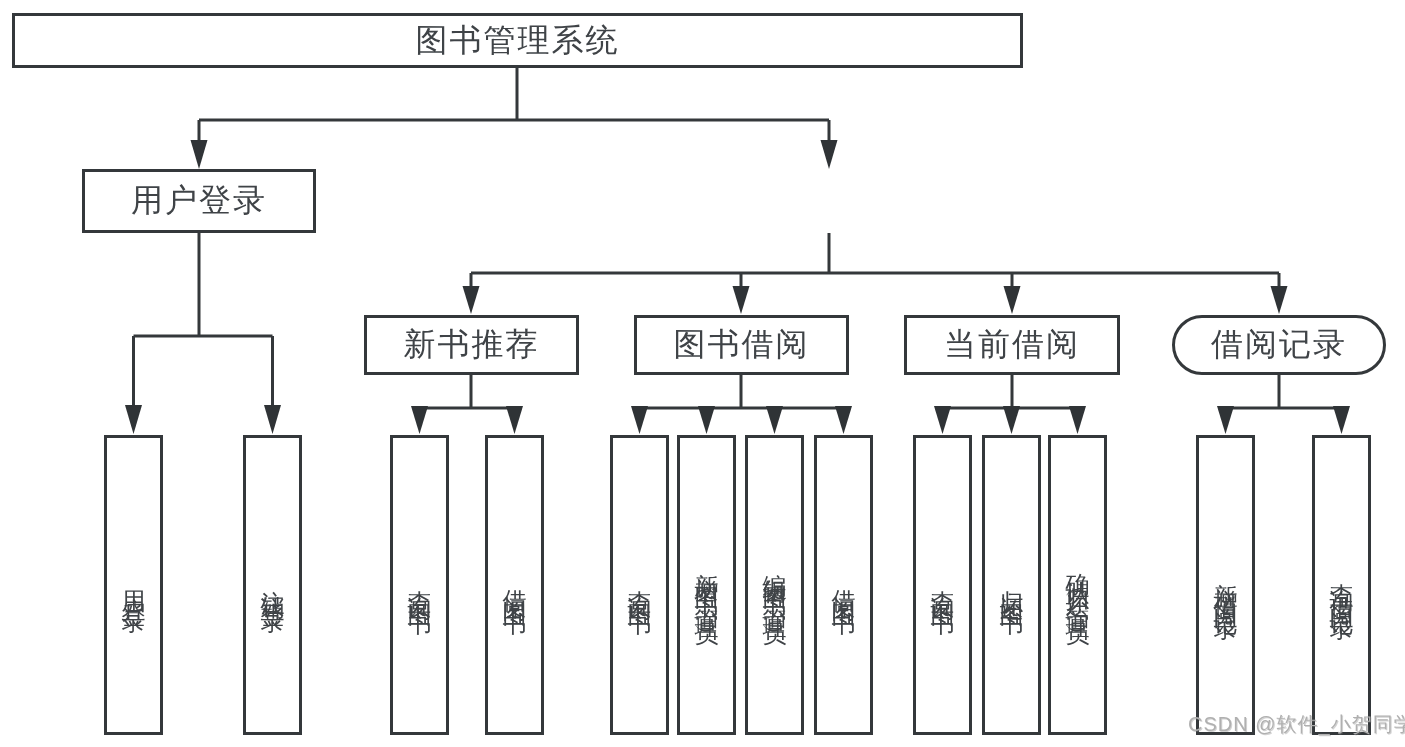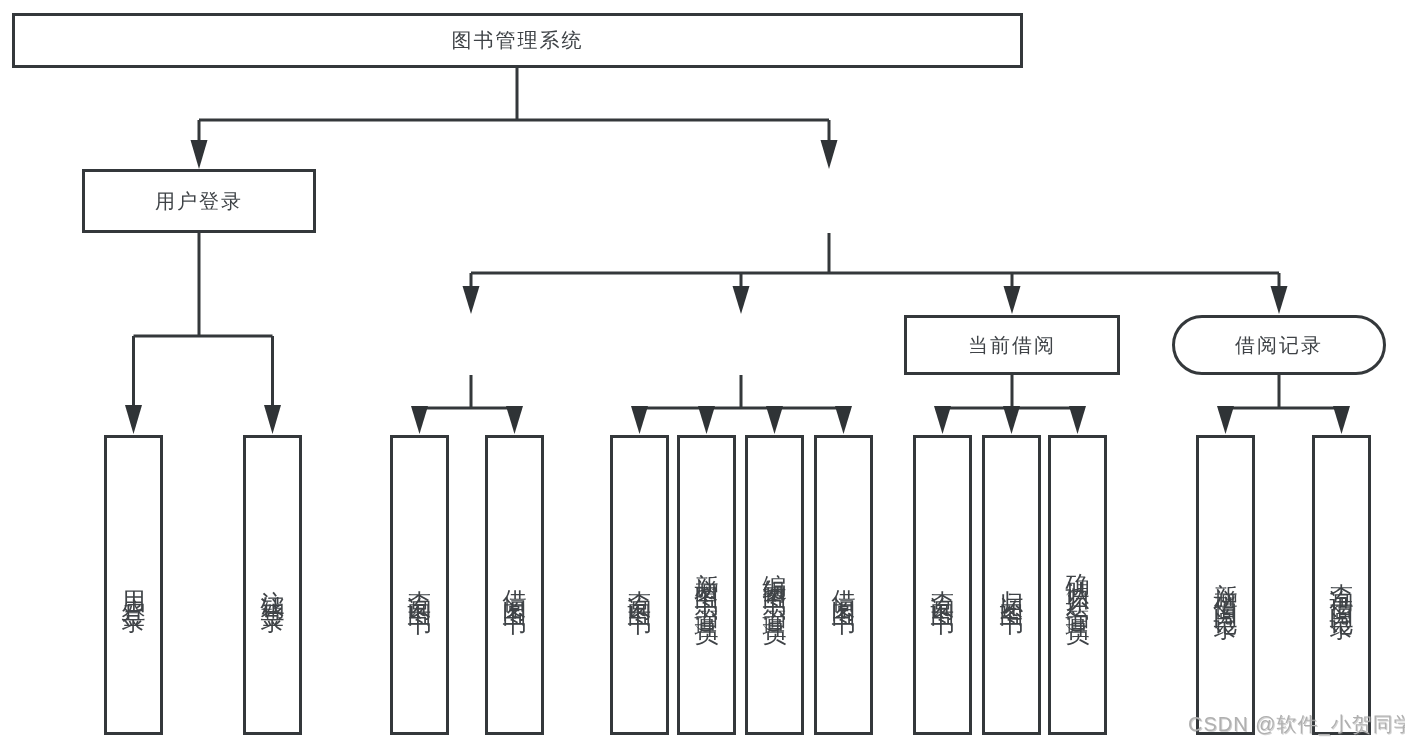--- a/index.html
+++ b/index.html
@@ -17,21 +17,21 @@
     z-index: 0;
   }
   .hbox {
     position: absolute;
     box-sizing: border-box;
     border: 3px solid #34383b;
     background: #ffffff;
     display: flex;
     align-items: center;
     justify-content: center;
-    font-size: 20px;
+    font-size: 32px;
     letter-spacing: 2px;
     color: #3f4347;
     z-index: 1;
     white-space: nowrap;
   }
   .vbox {
     position: absolute;
     box-sizing: border-box;
     top: 435px;
     width: 59px;
@@ -125,20 +125,22 @@
       <polygon points="1069,406 1086,406 1077.5,434"></polygon>
       <polygon points="1217,406 1234,406 1225.5,434"></polygon>
       <polygon points="1333,406 1350,406 1341.5,434"></polygon>
     </g>
   </svg>
 
   <div class="hbox box-root">图书管理系统</div>
 
   <div class="hbox box-user-login">用户登录</div>
 
+  <div class="hbox box-new-book">新书推荐</div>
+  <div class="hbox box-book-borrow">图书借阅</div>
   <div class="hbox box-current-borrow">当前借阅</div>
   <div class="hbox box-borrow-record">借阅记录</div>
 
   <div class="vbox leaf-1a">用户登录</div>
   <div class="vbox leaf-1b">注销登录</div>
 
   <div class="vbox leaf-2a">查询图书</div>
   <div class="vbox leaf-2b">借阅图书</div>
 
   <div class="vbox leaf-3a">查询图书</div>

